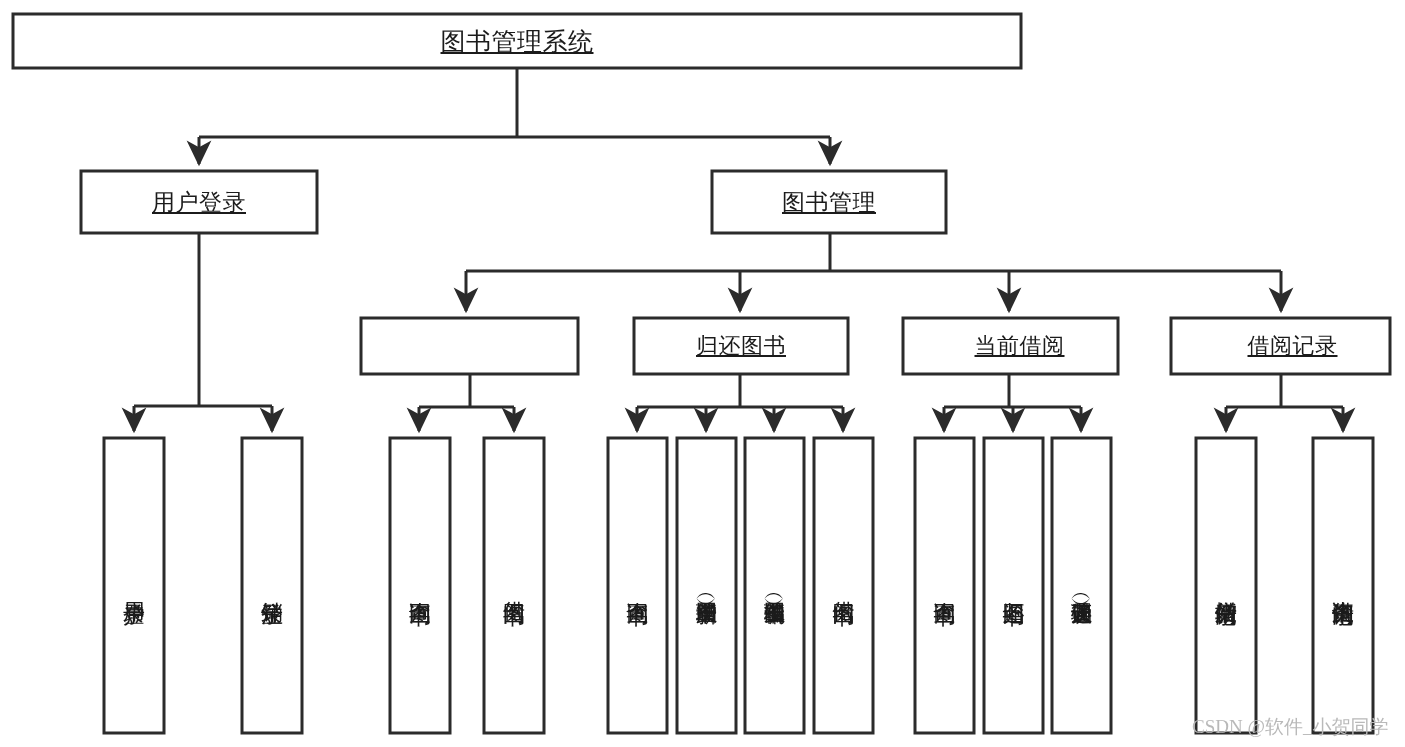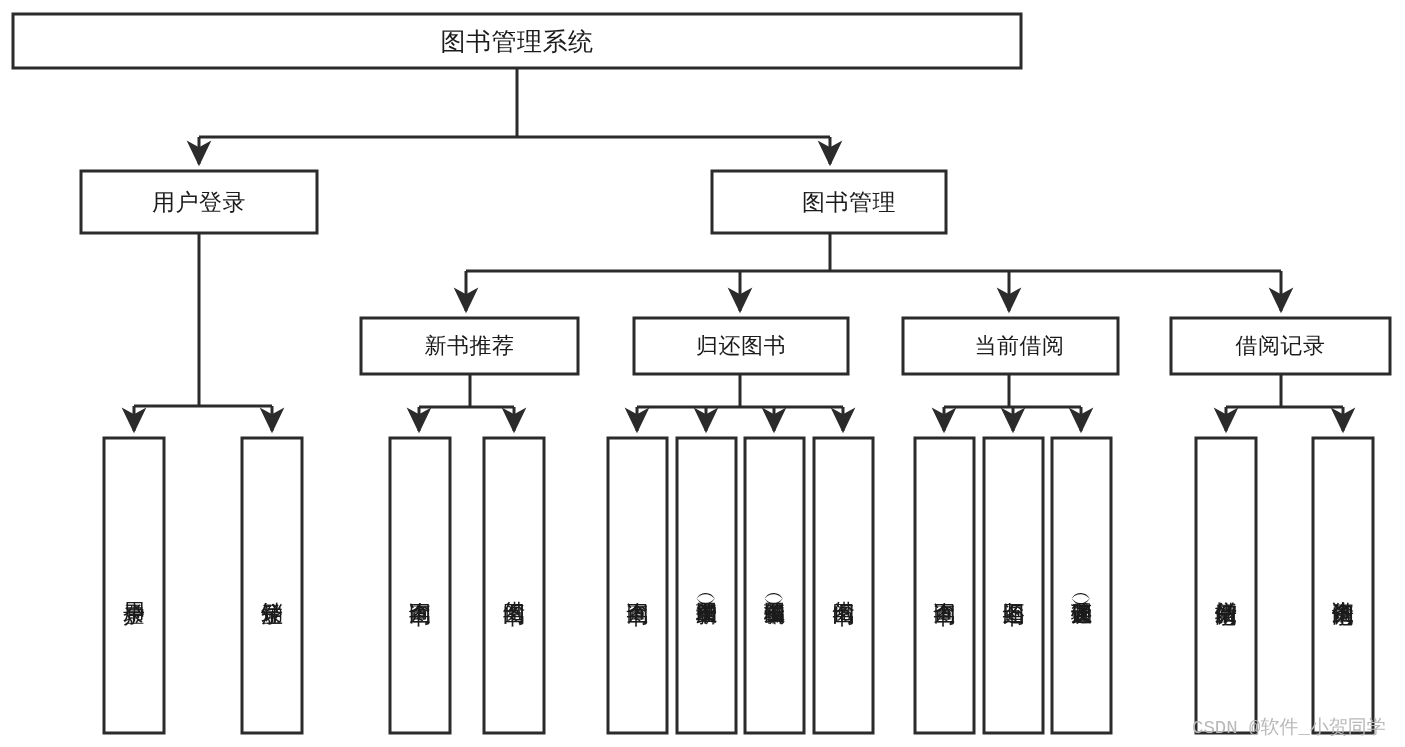--- a/index.html
+++ b/index.html
@@ -48,20 +48,21 @@
     font-family: "DejaVu Sans", "Liberation Sans", sans-serif;
     white-space: nowrap;
     pointer-events: none;
   }
   .label-h {
     display: flex;
     align-items: center;
     justify-content: center;
     text-align: right;
     letter-spacing: 0.5px;
+    text-decoration: underline;
   }
   .label-v {
     display: flex;
     align-items: center;
     justify-content: center;
     writing-mode: vertical-rl;
     text-orientation: upright;
     white-space: nowrap;
     letter-spacing: 1px;
   }
@@ -69,21 +70,21 @@
   .lvl2-label  { font-size: 23px; }
   .lvl3-label  { font-size: 22px; }
   .leaf-label  { font-size: 22px; }
   .leaf-label.tight { font-size: 21px; letter-spacing: 0px; }
   .watermark {
     position: absolute;
     left: 1192px;
     top: 714px;
     font-size: 19px;
     color: #b9b9b9;
-    font-family: Liberation Mono, monospace;
+    font-family: Liberation Serif, serif;
     white-space: nowrap;
     pointer-events: none;
   }
 </style>
 </head>
 <body>
 
 <div id="diagram-root">
 
   <svg id="tree-svg" viewBox="0 0 1405 747">
@@ -157,26 +158,25 @@
 
     <path class="connector" d="M 1281 374 L 1281 407"></path>
     <path class="connector" d="M 1226 407 L 1343 407"></path>
     <path class="connector" d="M 1226 407 L 1226 431" marker-end="url(#arrow)"></path>
     <path class="connector" d="M 1343 407 L 1343 431" marker-end="url(#arrow)"></path>
   </svg>
 
   <div class="label label-h title-label" style="left:13px;  top:14px;  width:1008px; height:54px;">图书管理系统</div>
 
   <div class="label label-h lvl2-label" style="left:81px;  top:171px; width:236px; height:62px;">用户登录</div>
-  <div class="label label-h lvl2-label" style="left:712px; top:171px; width:234px; height:62px;padding-left:20px;">图书管理</div>
+  <div class="label label-h lvl2-label" style="left:712px; top:171px; width:234px; height:62px;">图书管理</div>
 
-  <div class="label label-h lvl3-label" style="left:361px;  top:318px; width:217px; height:56px;">新书推荐</div>
   <div class="label label-h lvl3-label" style="left:634px;  top:318px; width:214px; height:56px;">归还图书</div>
   <div class="label label-h lvl3-label" style="left:903px;  top:318px; width:233px; height:56px;">当前借阅</div>
-  <div class="label label-h lvl3-label" style="left:1171px; top:318px; width:219px; height:56px;">借阅记录</div>
+  <div class="label label-h lvl3-label" style="left:1171px; top:318px; width:219px; height:56px;padding-left:12px;">借阅记录</div>
 
   <div class="label label-v leaf-label" style="left:104px;  top:438px; width:60px; height:295px;">用户登录</div>
   <div class="label label-v leaf-label" style="left:242px;  top:438px; width:60px; height:295px;">注销登录</div>
 
   <div class="label label-v leaf-label" style="left:390px;  top:438px; width:60px; height:295px;">查询图书</div>
   <div class="label label-v leaf-label" style="left:484px;  top:438px; width:60px; height:295px;">借阅图书</div>
 
   <div class="label label-v leaf-label" style="left:608px;  top:438px; width:59px; height:295px;">查询图书</div>
   <div class="label label-v leaf-label tight" style="left:677px;  top:440px; width:59px; height:291px;">新增图书（管理员）</div>
   <div class="label label-v leaf-label tight" style="left:745px;  top:440px; width:59px; height:291px;">编辑图书（管理员）</div>

